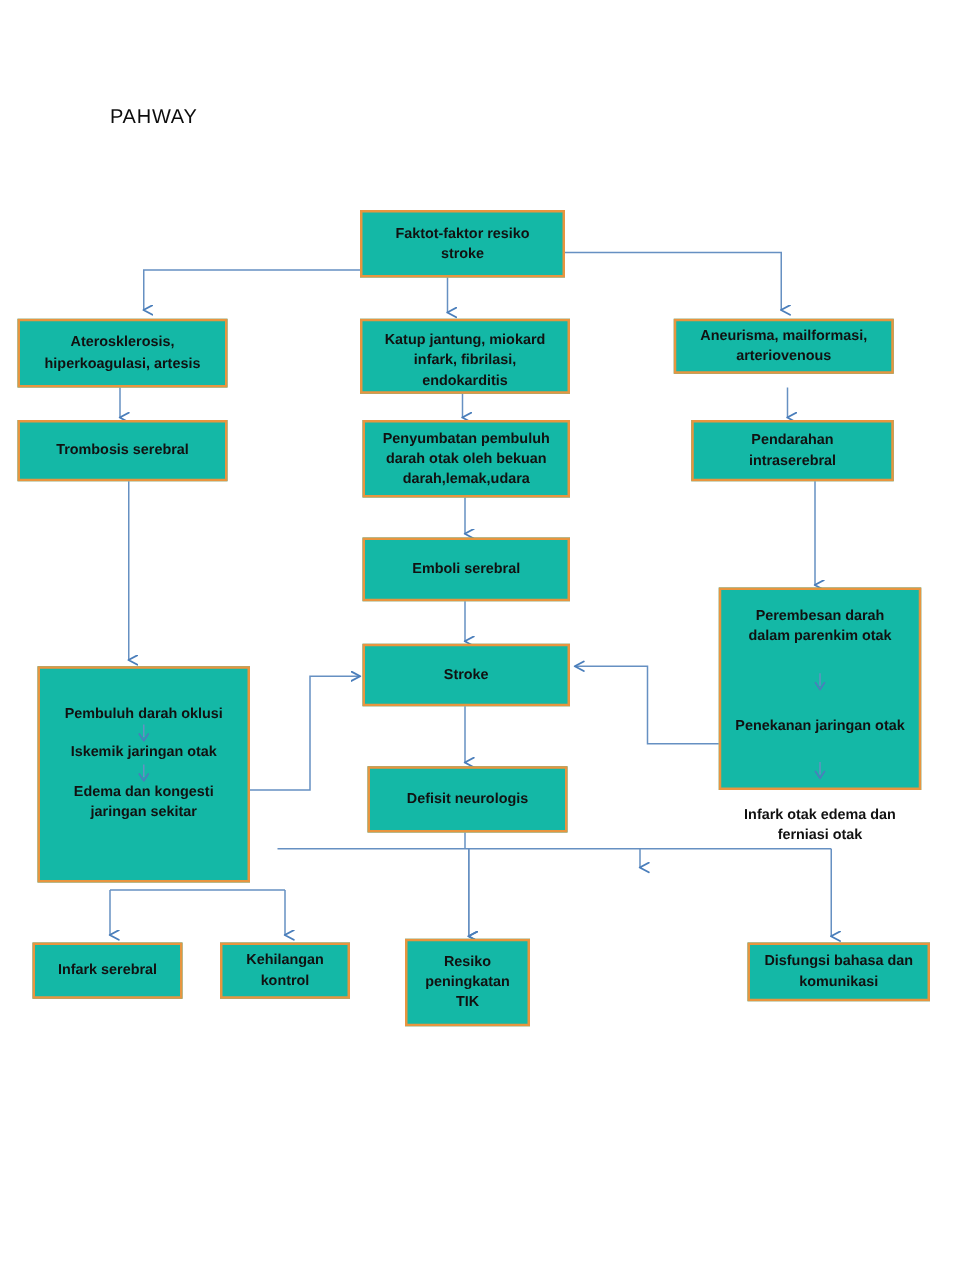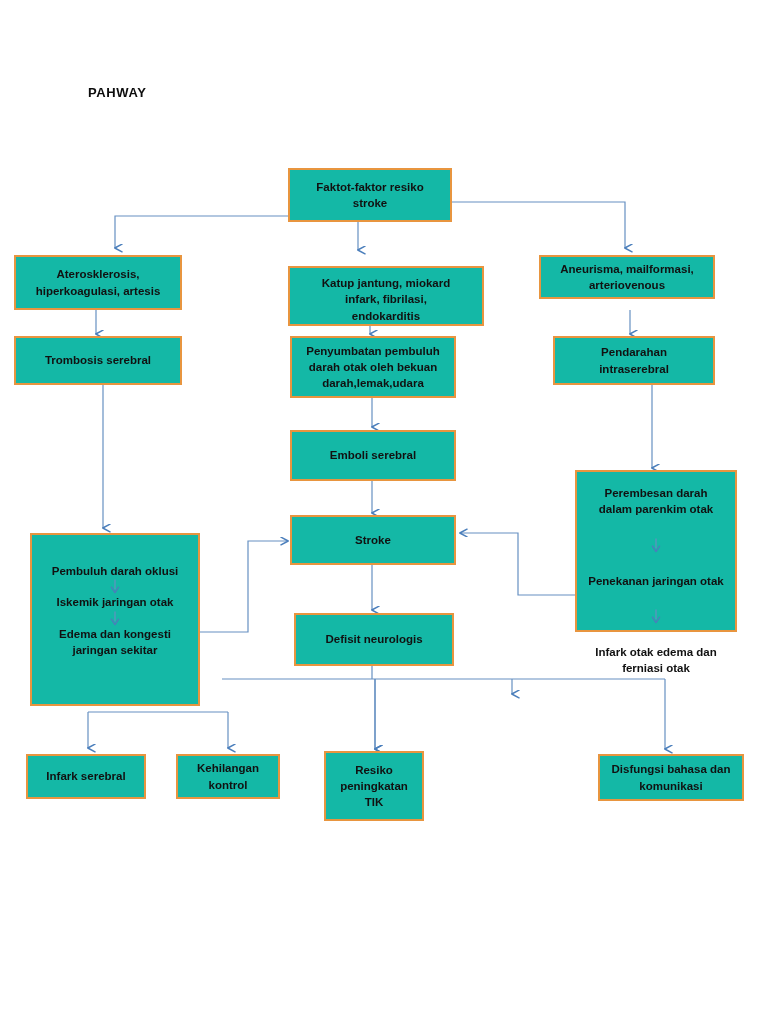--- a/index.html
+++ b/index.html
@@ -21,22 +21,22 @@
     left: 0;
     top: 0;
     width: 768px;
     height: 1024px;
     pointer-events: none;
   }
   .title {
     position: absolute;
     left: 88px;
     top: 85px;
-    font-size: 13px;
-    font-weight: bold;
+    font-size: 16px;
+    font-weight: normal;
     letter-spacing: 0.6px;
     color: #0d0d0d;
     white-space: nowrap;
   }
   .node {
     position: absolute;
     box-sizing: border-box;
     border: 2px solid #E8953F;
     background: #14b8a6;
     color: #111111;
@@ -135,21 +135,21 @@
   <div class="node center-v" style="left:288px; top:168px; width:164px; height:54px;">
     <div class="txt">Faktot-faktor resiko
 stroke</div>
   </div>
 
   <div class="node center-v" style="left:14px; top:255px; width:168px; height:55px;">
     <div class="txt">Aterosklerosis,
 hiperkoagulasi, artesis</div>
   </div>
 
-  <div class="node top-v overflow-text" style="left:288px; top:255px; width:196px; height:60px; padding-top:7px;margin-top:11px;">
+  <div class="node top-v overflow-text" style="left:288px; top:255px; width:168px; height:60px; padding-top:7px;">
     <div class="txt">Katup jantung, miokard
 infark, fibrilasi,
 endokarditis</div>
   </div>
 
   <div class="node center-v" style="left:539px; top:255px; width:176px; height:44px;">
     <div class="txt">Aneurisma, mailformasi,
 arteriovenous</div>
   </div>
 

